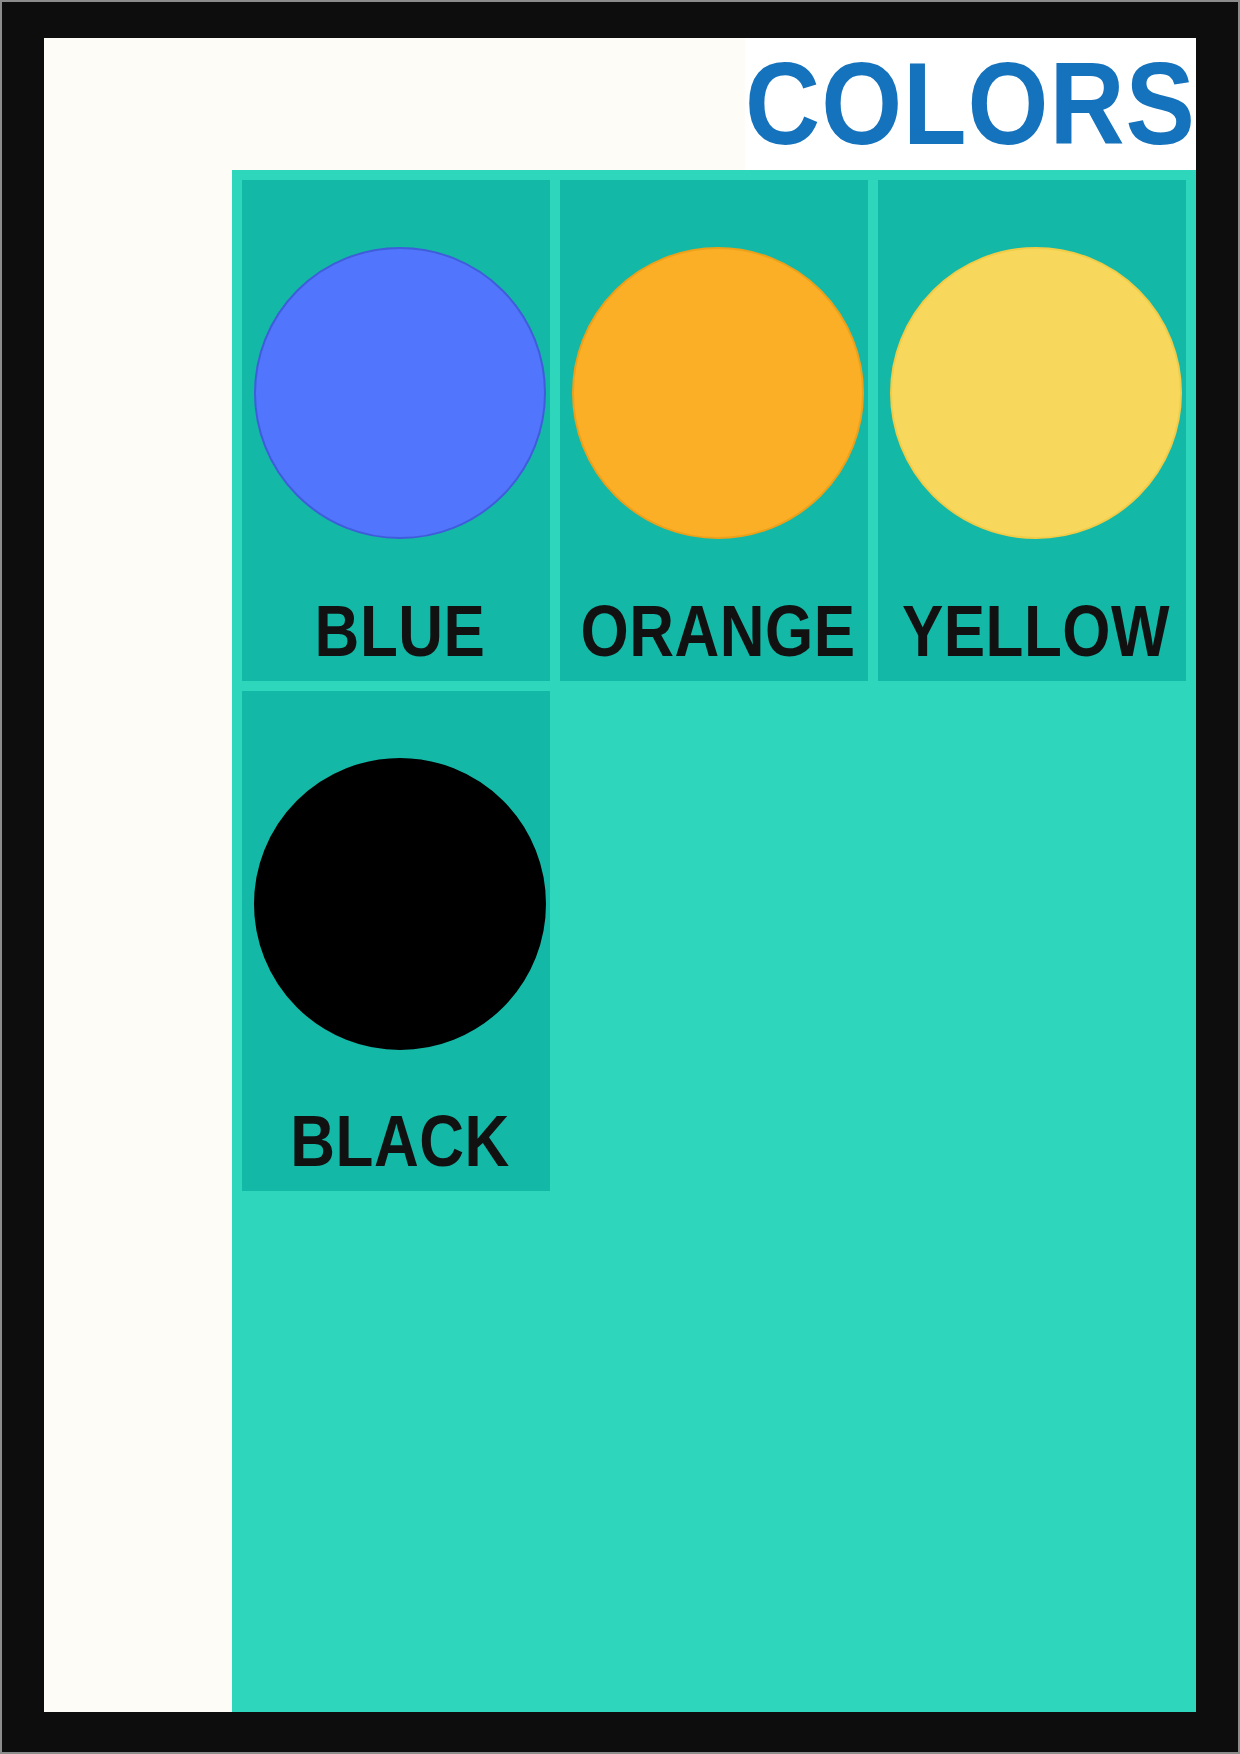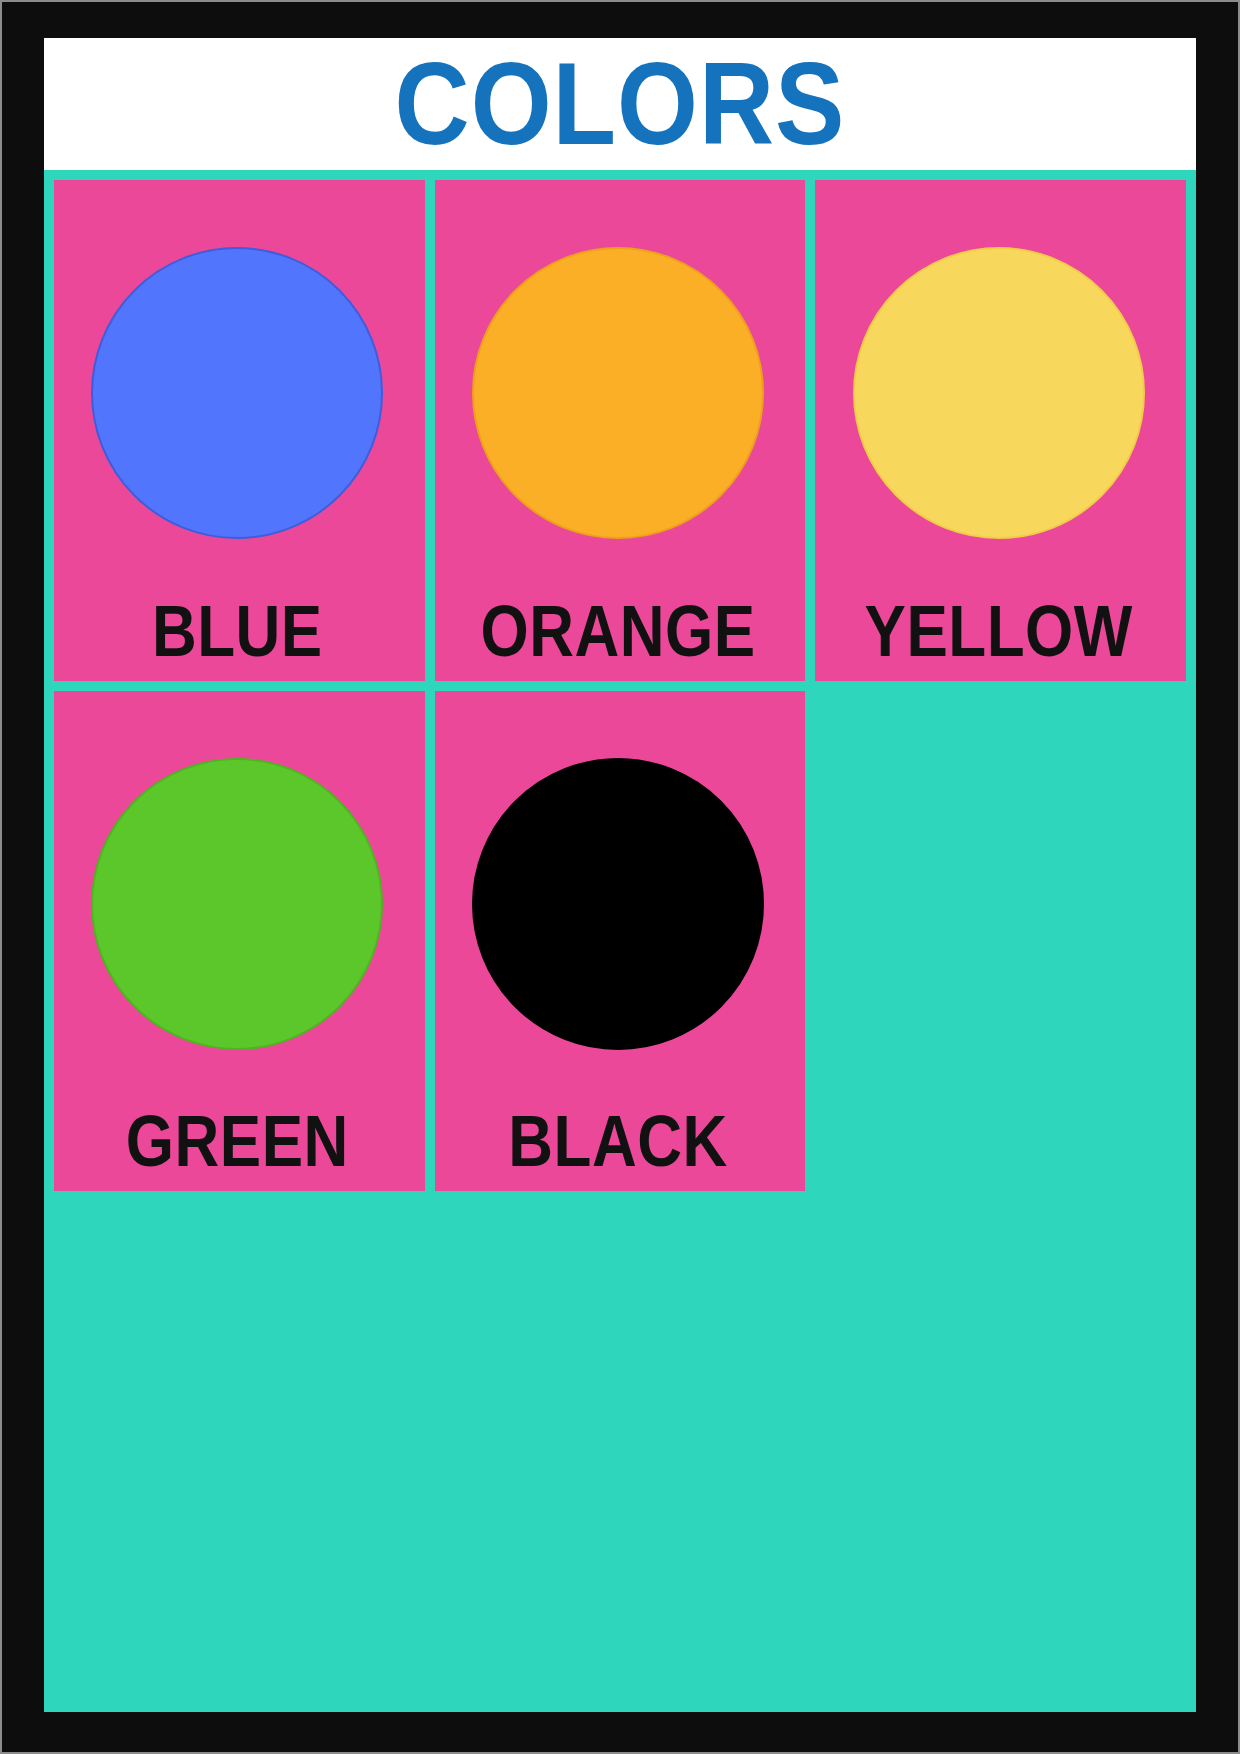--- a/index.html
+++ b/index.html
@@ -26,20 +26,21 @@
   
   #sheet {
     position: absolute;
     left: 42px;
     top: 36px;
     right: 42px;
     bottom: 40px;
     background: #fdfcf7;
     display: flex;
     flex-direction: column;
+    align-items: flex-end;
   }
 
   
   #title-band {
     flex: 0 0 132px;
     background: #ffffff;
     display: flex;
     align-items: center;
     justify-content: center;
     overflow: hidden;
@@ -62,28 +63,28 @@
     display: grid;
     grid-template-columns: repeat(3, 1fr);
     grid-template-rows: repeat(3, 1fr);
     gap: 10px;
     background: #2ED6BC;          
     border: 10px solid #2ED6BC;
     box-sizing: border-box;
   }
 
   .cell {
-    background: #ec4899;
+    background: #14b8a6;
     display: flex;
     flex-direction: column;
     align-items: center;
     justify-content: center;
     overflow: hidden;
     position: relative;
-    padding: 6px 4px 4px 0;
+    padding: 6px 4px 4px 12px;
     box-sizing: border-box;
   }
 
   .swatch-wrap {
     flex: 1 1 auto;
     display: flex;
     align-items: center;
     justify-content: center;
     width: 100%;
     min-height: 0;
@@ -135,26 +136,20 @@
           <div class="cell-label">ORANGE</div>
         </div>
         <div class="cell">
           <div class="swatch-wrap">
             <div class="swatch" style="background: rgb(248, 216, 92); border: 2px solid rgb(240, 204, 72);"></div>
           </div>
           <div class="cell-label">YELLOW</div>
         </div>
         <div class="cell">
           <div class="swatch-wrap">
-            <div class="swatch" style="background: rgb(92, 199, 42); border: 2px solid rgb(78, 180, 32);"></div>
-          </div>
-          <div class="cell-label">GREEN</div>
-        </div>
-        <div class="cell">
-          <div class="swatch-wrap">
             <div class="swatch" style="background: rgb(0, 0, 0); border: 2px solid rgb(0, 0, 0);"></div>
           </div>
           <div class="cell-label">BLACK</div>
         </div>
       </div>
 
   </div>
 </div>
 
 </body></html>

